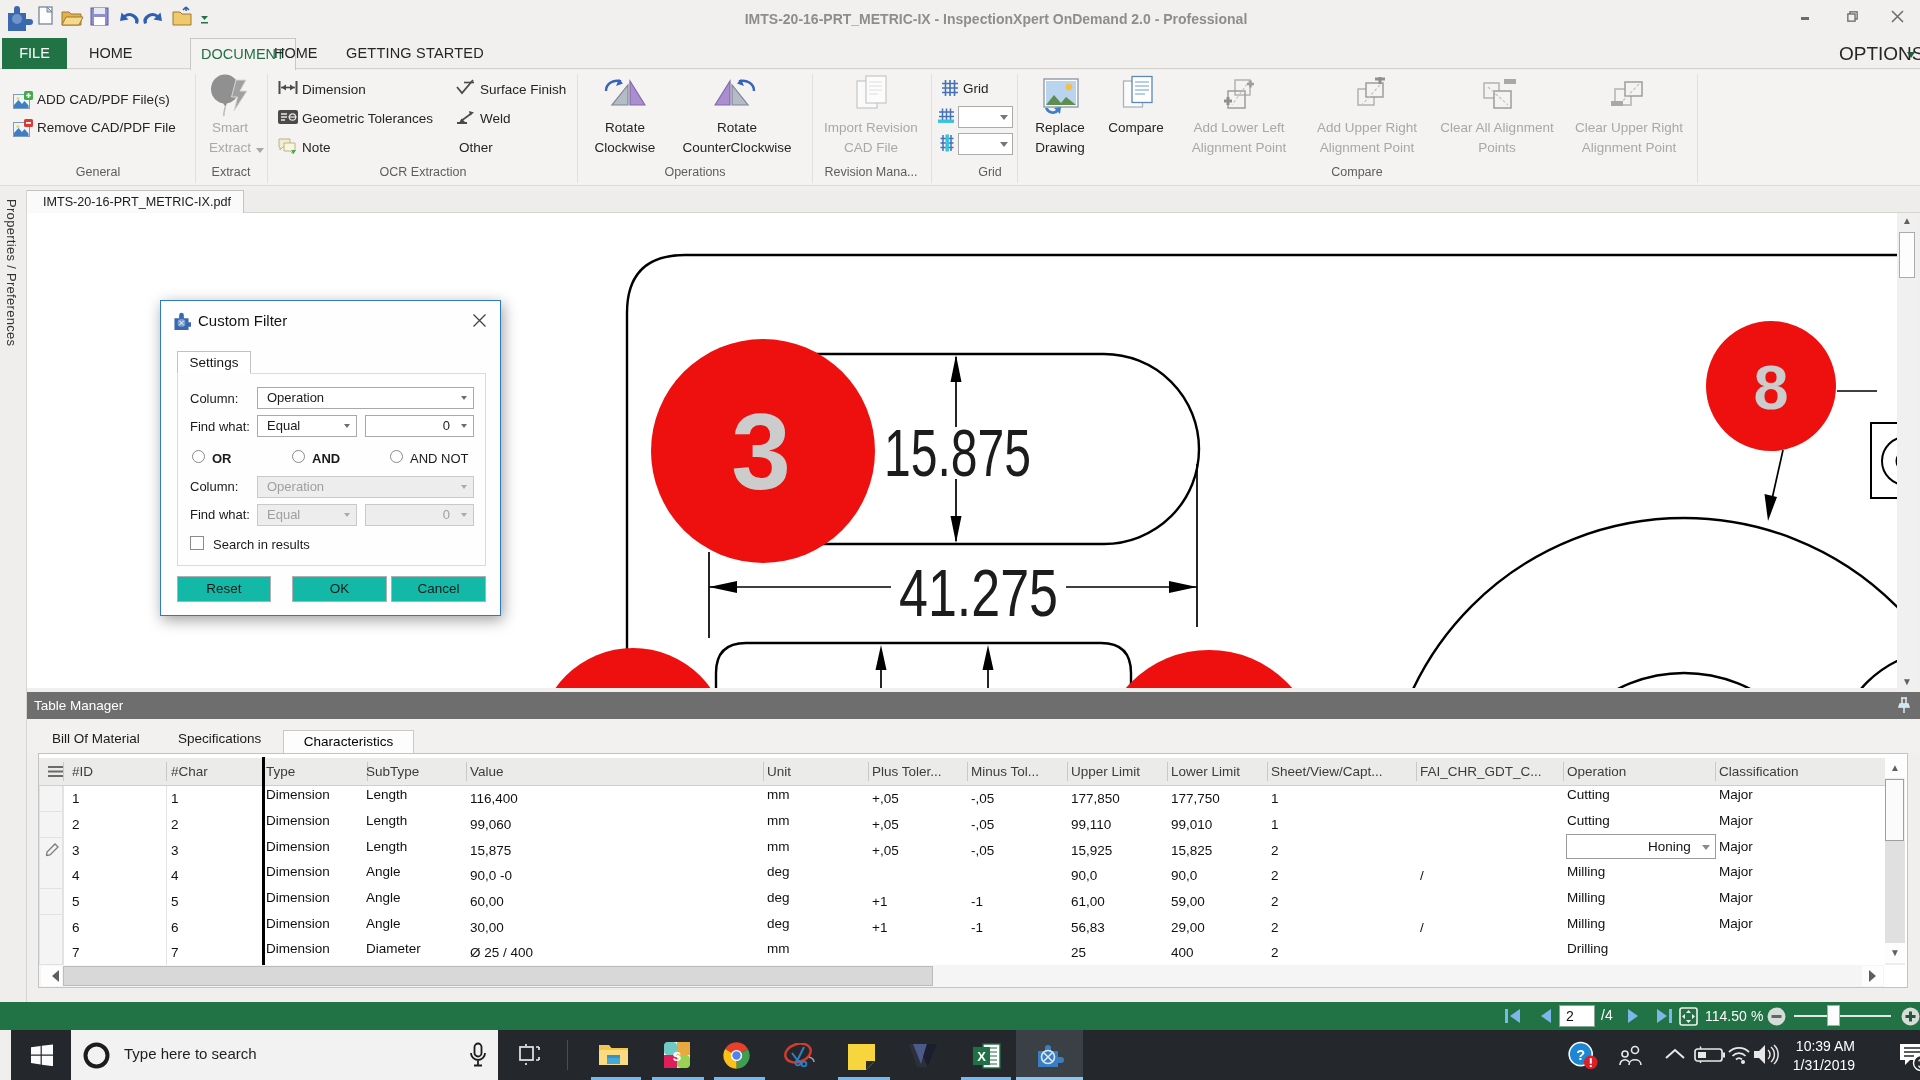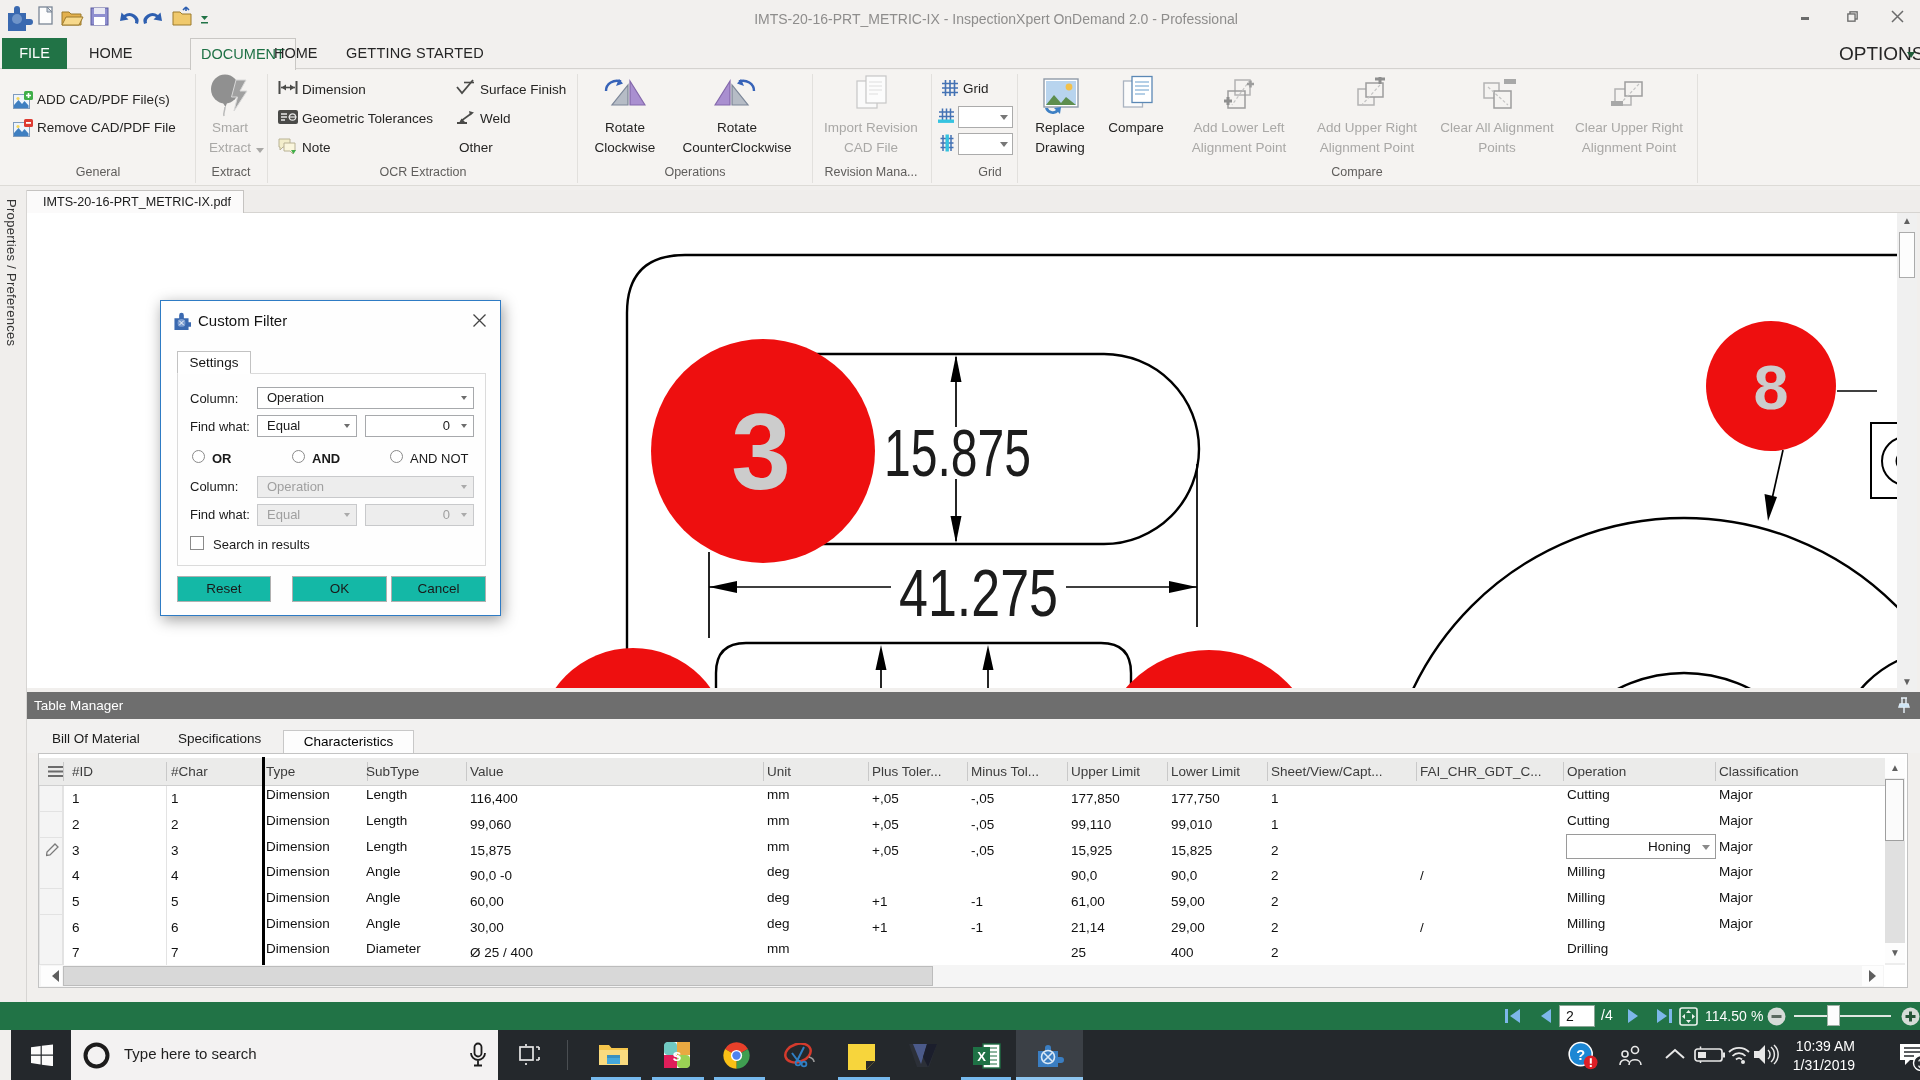--- a/index.html
+++ b/index.html
@@ -1,20 +1,20 @@
 <!DOCTYPE html>
 <html><head>
 <meta charset="utf-8">
 <style>
   * { margin:0; padding:0; box-sizing:border-box; }
   html,body { width:1920px; height:1080px; overflow:hidden; background:#f1efed; font-family:"Liberation Sans",sans-serif; }
   .abs { position:absolute; }
   #page { position:relative; width:1920px; height:1080px; }
   
-  #titlebar { left:0; top:0; width:1920px; height:38px; background:#f2f0ee; }
+  #titlebar { left:0; top:0; width:1920px; height:38px; background:#f2f0ee;font-weight:bold; }
   #title-text { left:36px; width:1920px; text-align:center; top:11px; font-size:14px; color:#8e8d8c; }
   #tabrow { left:0; top:38px; width:1920px; height:31px; background:#f2f0ee; border-bottom:1px solid #d4d2cf; }
   .rtab { top:0; height:31px; line-height:31px; font-size:14.5px; color:#262626; }
   #tab-file { left:2px; width:65px; top:0px; height:31px; background:#217346; color:#fff; text-align:center; }
   #tab-doc { left:154px; width:106px; top:0px; height:32px; background:#f5f3f1; border:1px solid #c9c7c4; border-bottom:none; color:#1e7145; text-align:center;margin-left:36px; }
   #ribbon { left:0; top:70px; width:1920px; height:116px; background:#f5f3f1; border-bottom:1px solid #dddbd7; }
   .rsep { top:4px; width:1px; height:109px; background:#e2e0dd; }
   .rlabel { font-size:12.5px; color:#5f5d5b; text-align:center; top:95px; }
   .rtxt  { font-size:13.5px; color:#252423; }
   .rtxt2 { font-size:13.5px; color:#252423; text-align:center; }
@@ -479,21 +479,21 @@
 <div class="grow" style="top:915px">
       <div class="gcell"></div>
       <span class="cID">6</span>
       <span class="cCH">6</span>
       <span class="cTY hi">Dimension</span>
       <span class="cST hi">Angle</span>
       <span class="cVA">30,00</span>
       <span class="cUN hi">deg</span>
       <span class="cPL">+1</span>
       <span class="cMI">-1</span>
-      <span class="cUP">21,14</span>
+      <span class="cUP">56,83</span>
       <span class="cLO">29,00</span>
       <span class="cSH">2</span>
       <span class="cFA">/</span>
       <span class="cOP hi">Milling</span>
       <span class="cCL hi">Major</span>
     </div>
 <div class="grow" style="top:940px">
       <div class="gcell" style="height:25px"></div>
       <span class="cID">7</span>
       <span class="cCH">7</span>

